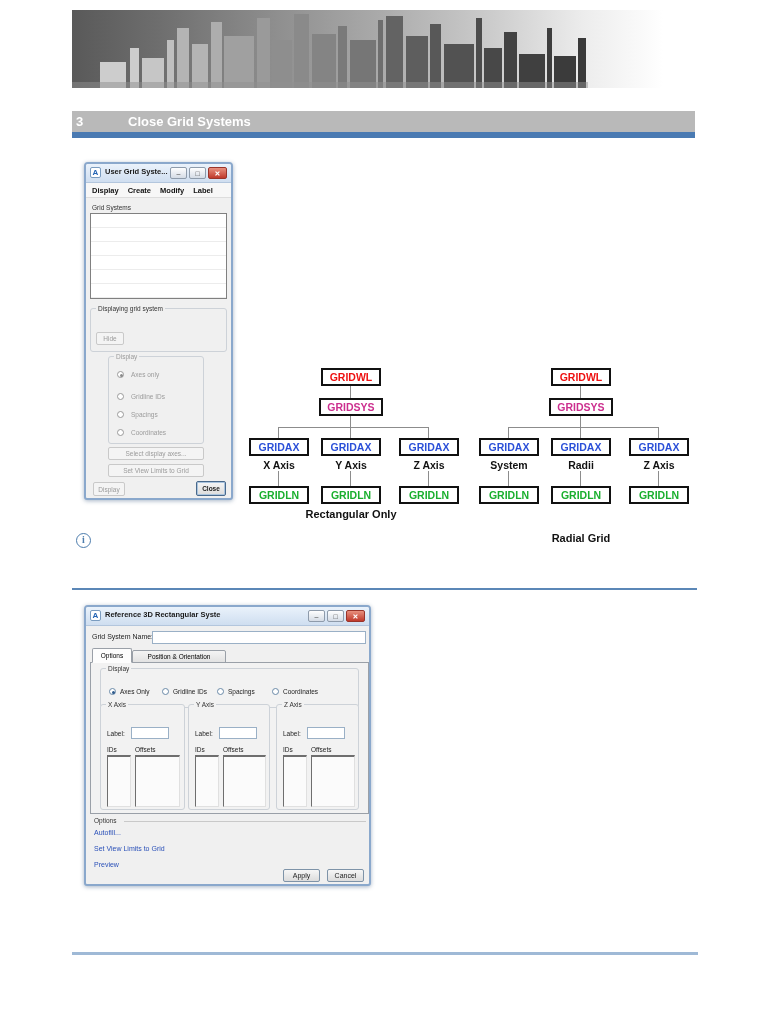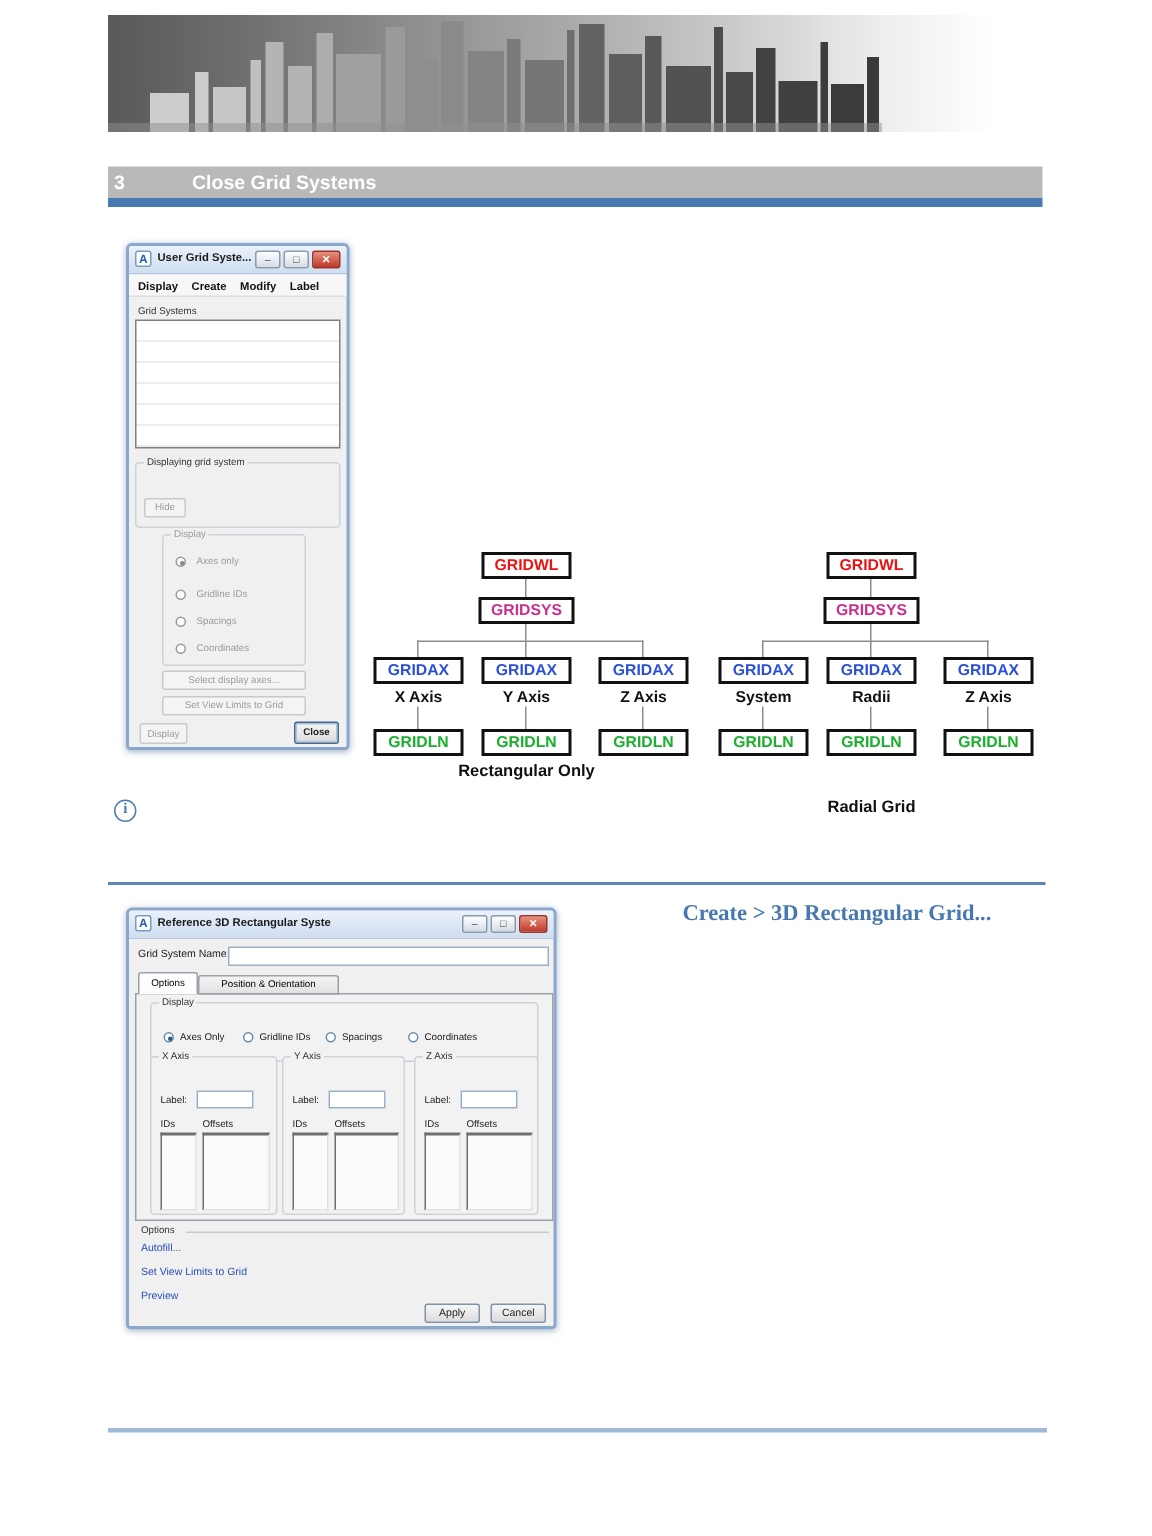--- a/index.html
+++ b/index.html
@@ -230,21 +230,20 @@
   <div class="vline" style="left:658px;top:471px;height:15px;"></div>
   <div class="tbox leaf abs" style="left:479px;top:486px;">GRIDLN</div>
   <div class="tbox leaf abs" style="left:551px;top:486px;">GRIDLN</div>
   <div class="tbox leaf abs" style="left:629px;top:486px;">GRIDLN</div>
   <div class="tcaption" style="left:511px;top:532px;">Radial Grid</div>
 
   <div class="abs info">i</div>
 
   <div class="abs divider1"></div>
 
-  <div class="abs cmdref">Create &gt; 3D Rectangular Grid...</div>
 
   <div class="abs win dlg2">
     <div class="titlebar">
       <span class="appicon">A</span>
       <span class="wtitle">Reference 3D Rectangular Syste</span>
       <span class="winbtns">
         <span class="wbtn">–</span>
         <span class="wbtn">□</span>
         <span class="wbtn close">✕</span>
       </span>

